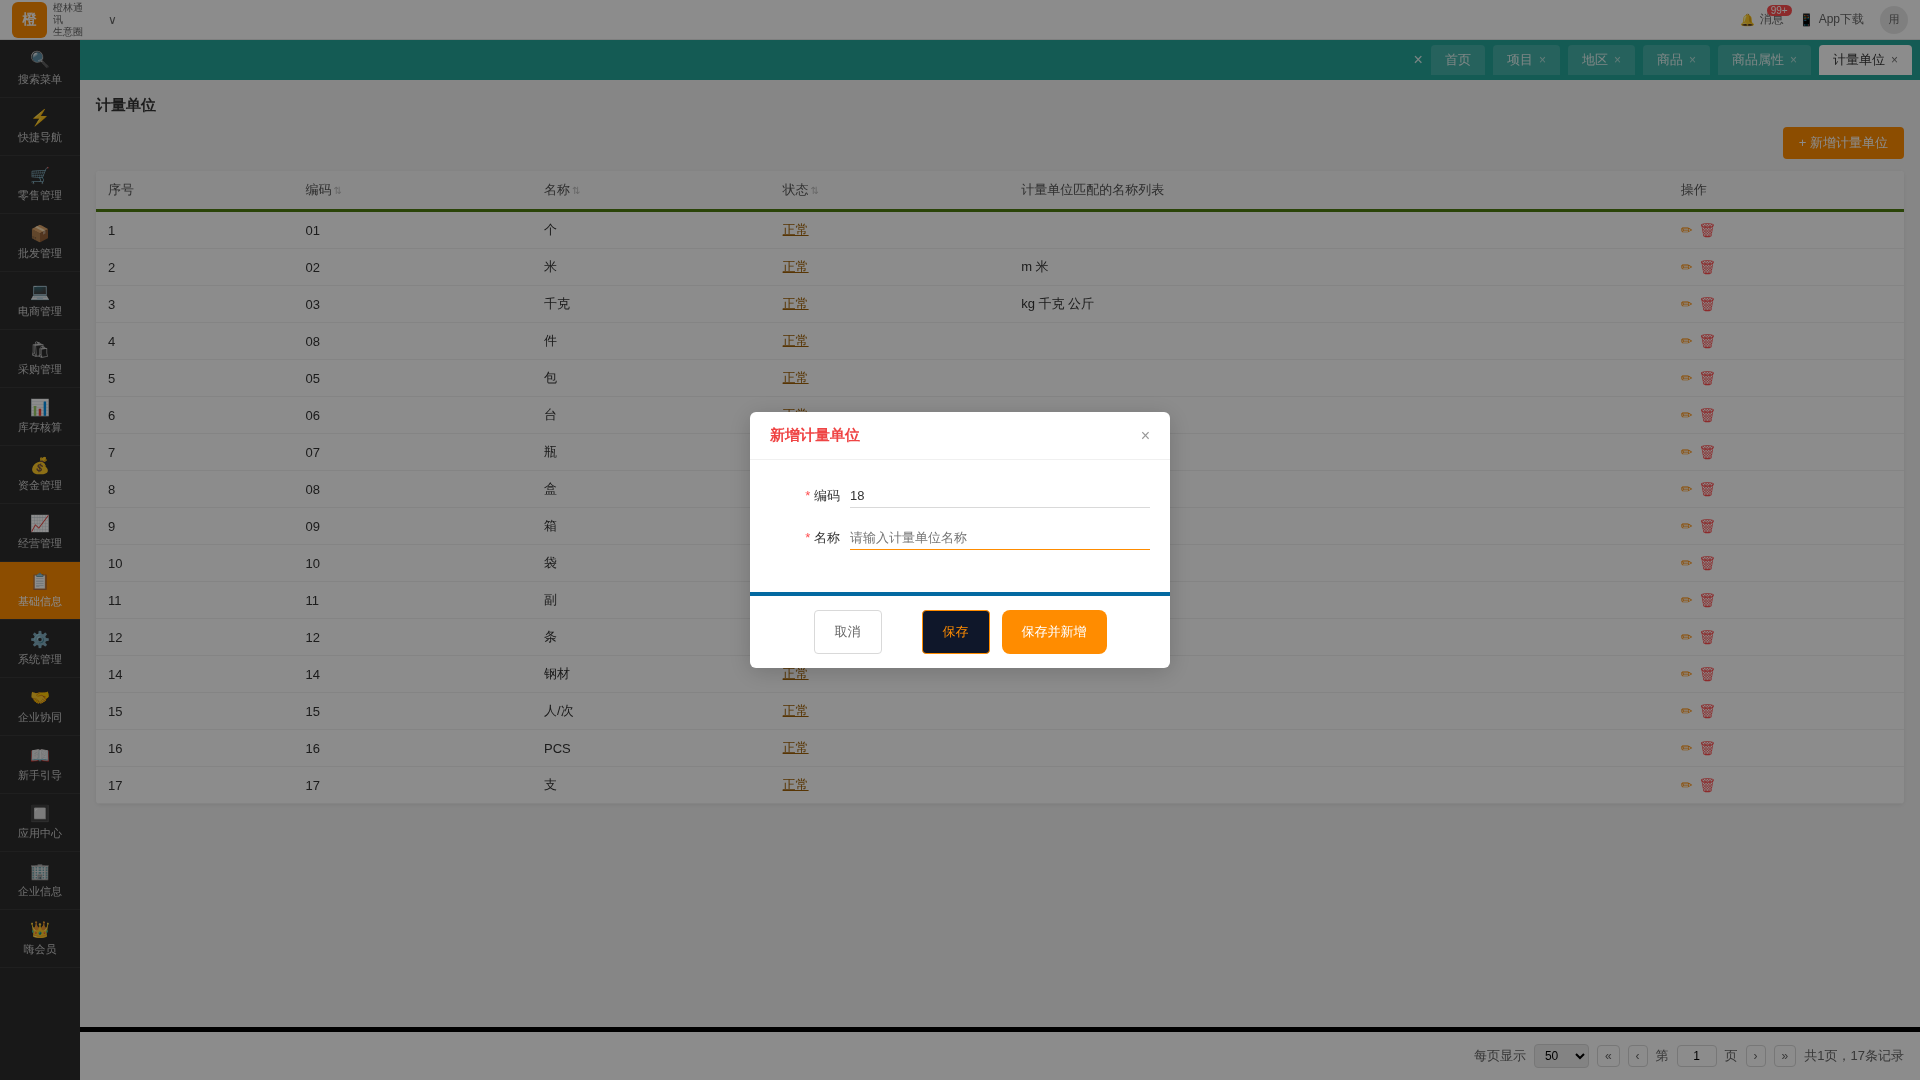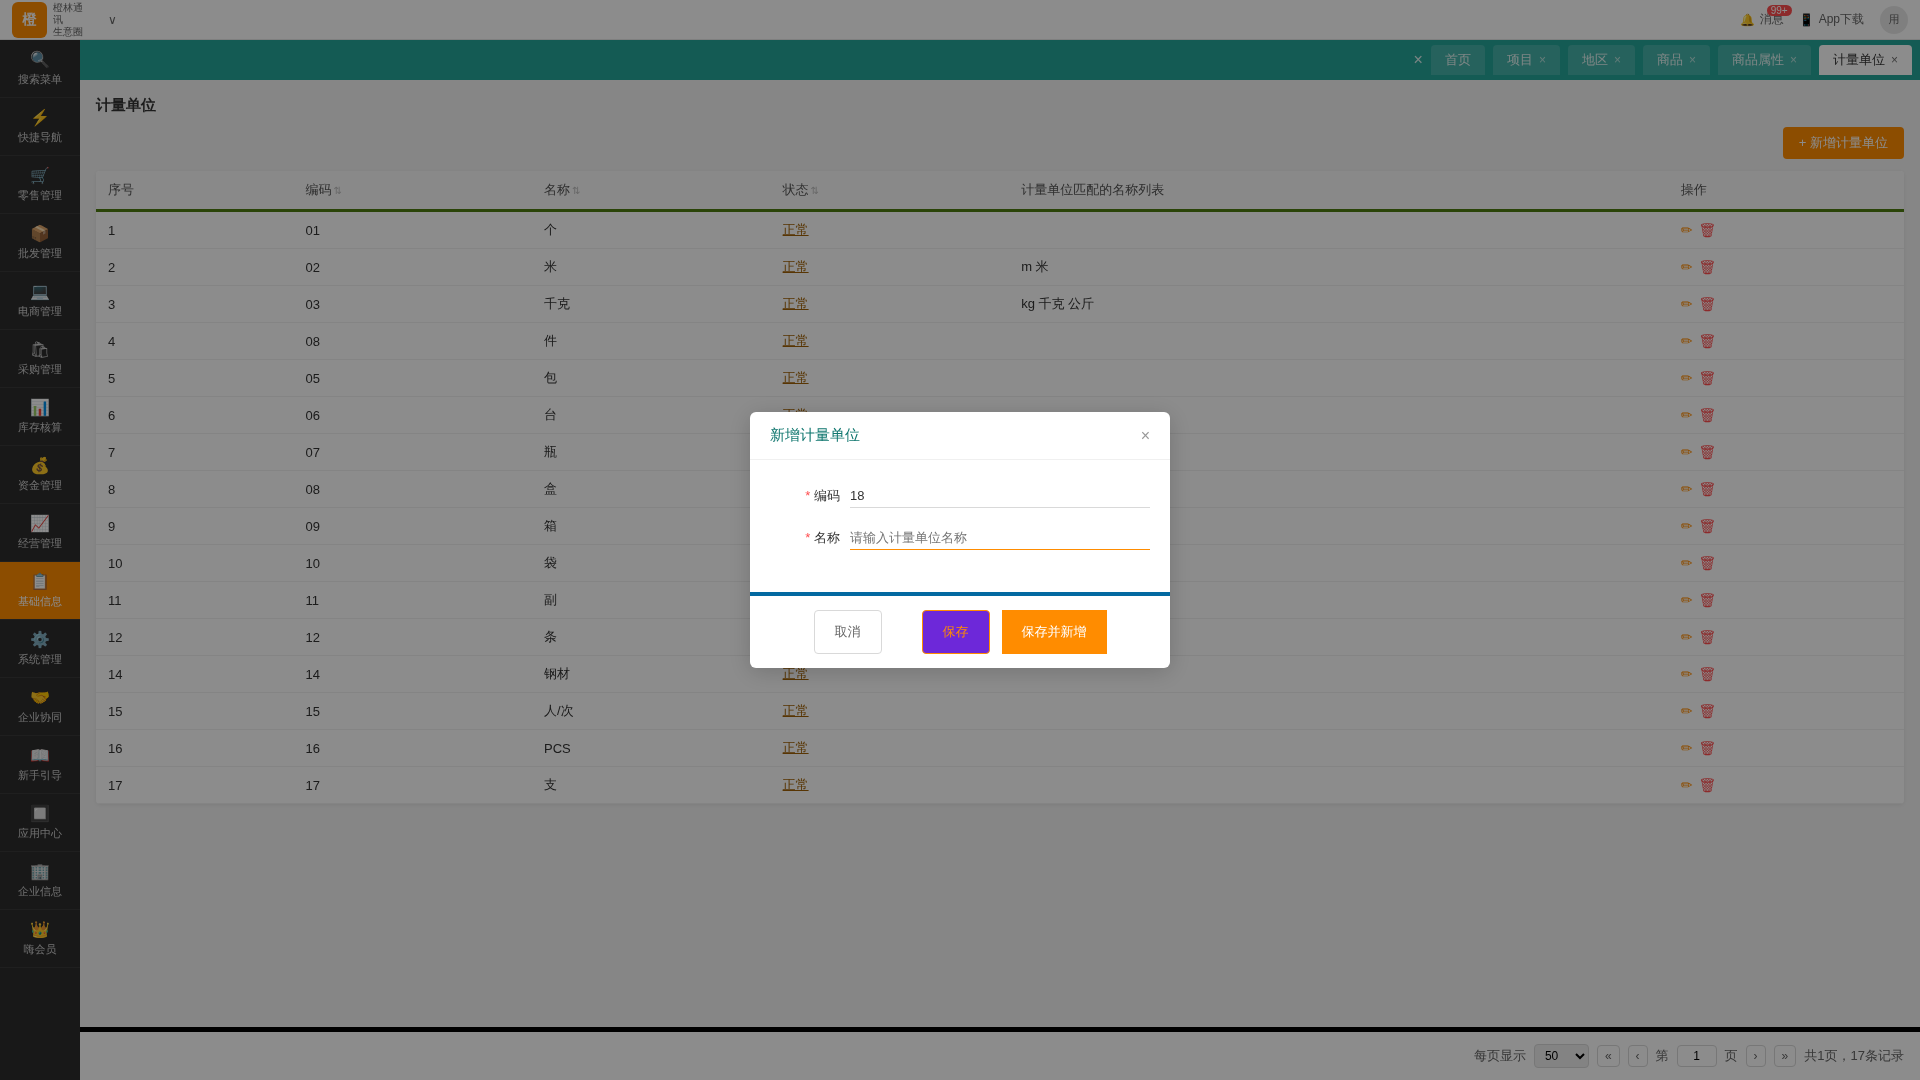--- a/index.html
+++ b/index.html
@@ -56,33 +56,33 @@
     
     .pagination { display: flex; align-items: center; justify-content: flex-end; padding: 12px 16px; gap: 8px; background: #fff; border-top: 5px solid #000000; font-size: 13px; color: #666; }
     .page-size-select { border: 1px solid #d9d9d9; border-radius: 4px; padding: 3px 6px; font-size: 12px; }
     .page-btn { border: 1px solid #d9d9d9; background: #fff; border-radius: 4px; padding: 3px 7px; cursor: pointer; font-size: 12px; color: #666; }
     .page-num-input { border: 1px solid #d9d9d9; border-radius: 4px; padding: 3px 6px; width: 40px; text-align: center; font-size: 12px; }
 
     
     .modal-overlay { position: fixed; top: 0; left: 0; width: 100%; height: 100%; background: rgba(0,0,0,0.45); display: flex; align-items: center; justify-content: center; z-index: 1000; }
     .modal { background: #fff; border-radius: 6px; width: 420px; box-shadow: 0 4px 24px rgba(0,0,0,0.18); overflow: hidden; }
     .modal-header { display: flex; align-items: center; justify-content: space-between; padding: 14px 20px; border-bottom: 1px solid #f0f0f0; }
-    .modal-title { font-size: 15px; font-weight: normal; color: #0f766e; }
+    .modal-title { font-size: 15px; font-weight: bold; color: #ef4444; }
     .modal-close { background: none; border: none; cursor: pointer; font-size: 16px; color: #999; line-height: 1; }
     .modal-body { padding: 24px 20px; }
     .form-row { display: flex; align-items: center; margin-bottom: 18px; }
     .form-label { width: 70px; text-align: right; margin-right: 10px; color: #333; font-size: 13px; }
     .form-label.required::before { content: '* '; color: #ff4d4f; }
     .form-input { flex: 1; border: none; border-bottom: 1px solid #d9d9d9; padding: 4px 0; font-size: 13px; outline: none; color: #333; }
     .form-input.has-value { border-bottom-color: #d9d9d9; }
     .form-input.active-field { border-bottom-color: #ff8c00; }
     .modal-footer { display: flex; justify-content: center; gap: 12px; padding: 14px 20px; border-top: 4px solid #0369a1; }
     .btn-cancel { border: 1px solid #d9d9d9; background: #fff; color: #666; padding: 7px 20px; border-radius: 4px; cursor: pointer; font-size: 13px; }
-    .btn-save { border: 1px solid #ff8c00; background: #6d28d9; color: #ff8c00; padding: 12px 20px; border-radius: 4px; cursor: pointer; font-size: 13px; margin-left: 28px; }
-    .btn-save-new { background: #ff8c00; color: #fff; border: none; padding: 7px 20px; border-radius: 0; cursor: pointer; font-size: 13px; text-align: right; }
+    .btn-save { border: 1px solid #ff8c00; background: #0f172a; color: #ff8c00; padding: 12px 20px; border-radius: 4px; cursor: pointer; font-size: 13px; margin-left: 28px; }
+    .btn-save-new { background: #ff8c00; color: #fff; border: none; padding: 7px 20px; border-radius: 8px; cursor: pointer; font-size: 13px; text-align: right; }
 
     .sort-icon { font-size: 10px; color: #bbb; margin-left: 2px; }
   </style>
 </head>
 <body>
 
 <div class="top-bar">
   <div class="top-bar-left">
     <div class="logo-area">
       <div class="logo-icon">橙</div>

